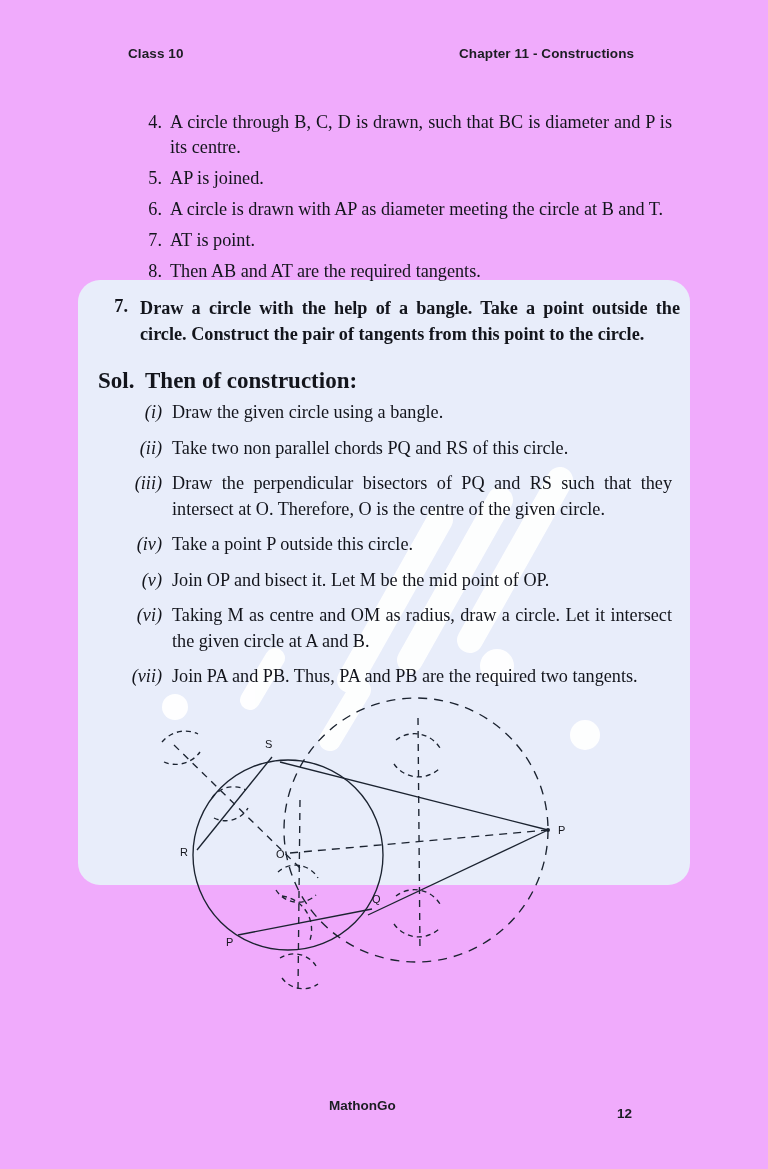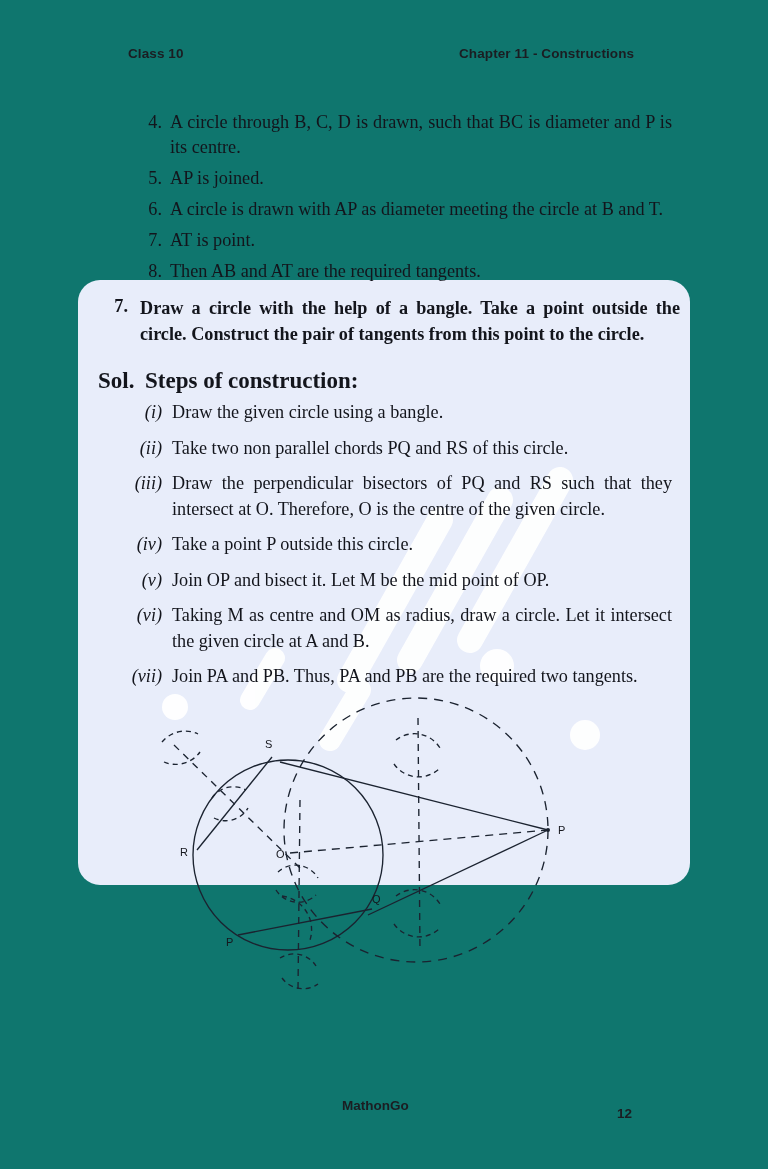--- a/index.html
+++ b/index.html
@@ -5,21 +5,21 @@
 <style>
   html, body {
     margin: 0;
     padding: 0;
     background: #b0b0b0;
   }
   .page {
     position: relative;
     width: 768px;
     height: 1169px;
-    background: #0f766e;
+    background: #f0abfc;
     overflow: hidden;
     font-family: "Liberation Serif", "DejaVu Serif", serif;
     color: #13151c;
   }
 
   
   .watermark {
     position: absolute;
     left: 0; top: 0;
     width: 768px; height: 1169px;
@@ -56,21 +56,21 @@
     z-index: 6;
   }
   .footer .f-brand,
   .footer .f-page {
     position: absolute;
     font-family: "Liberation Sans", "DejaVu Sans", sans-serif;
     font-size: 13.5px;
     font-weight: 600;
     color: #1b1d22;
   }
-  .footer .f-brand { left: 342px; top: 0; }
+  .footer .f-brand { left: 329px; top: 0; }
   .footer .f-page  { left: 617px; top: 8px; }
 
   
   .highlight {
     position: absolute;
     left: 78px;
     top: 280px;
     width: 612px;
     height: 605px;
     background: #e8edfa;
@@ -247,21 +247,21 @@
       </div>
     </div>
 
     <div class="question-row">
       <span class="q-num">7.</span>
       <div class="q-text">Draw a circle with the help of a bangle. Take a point outside the circle. Construct the pair of tangents from this point to the circle.</div>
     </div>
 
     <div class="sol-row">
       <span class="sol-label">Sol.</span>
-      <span class="sol-title">Steps of construction:</span>
+      <span class="sol-title">Then of construction:</span>
     </div>
 
     <div class="roman-list">
       <div class="ritem">
         <span class="rnum"><i>(i)</i></span>
         <span>Draw the given circle using a bangle.</span>
       </div>
       <div class="ritem">
         <span class="rnum"><i>(ii)</i></span>
         <span>Take two non parallel chords PQ and RS of this circle.</span>

